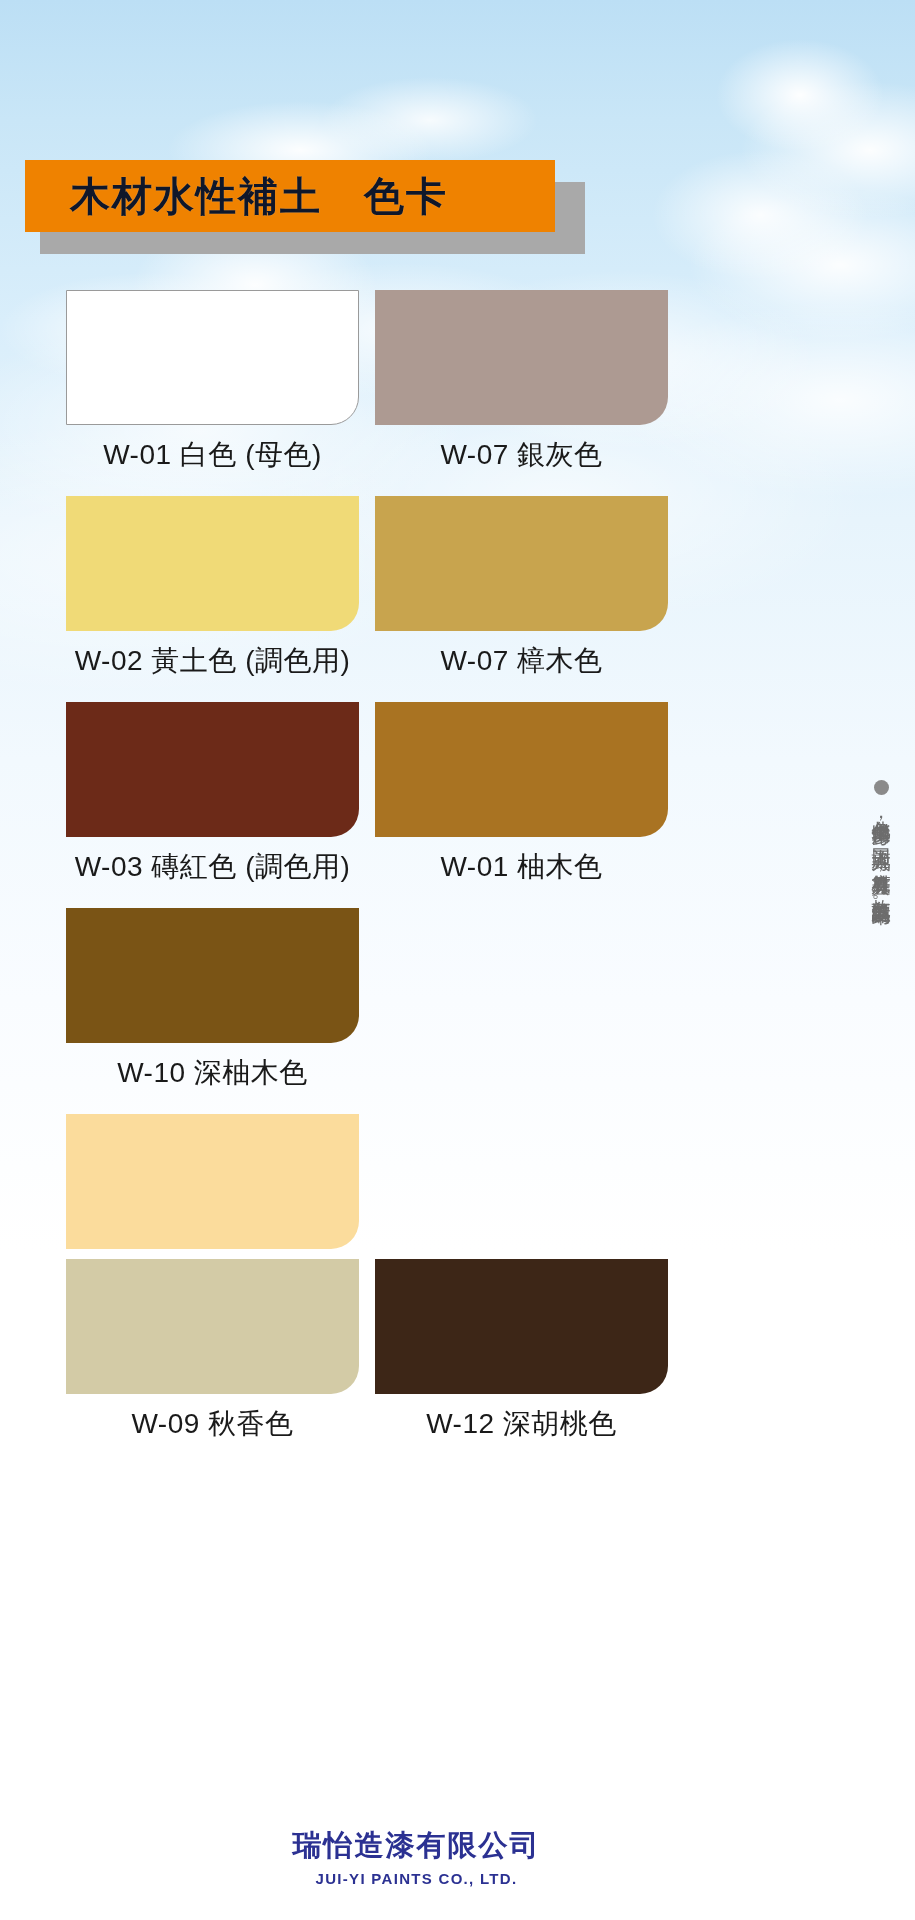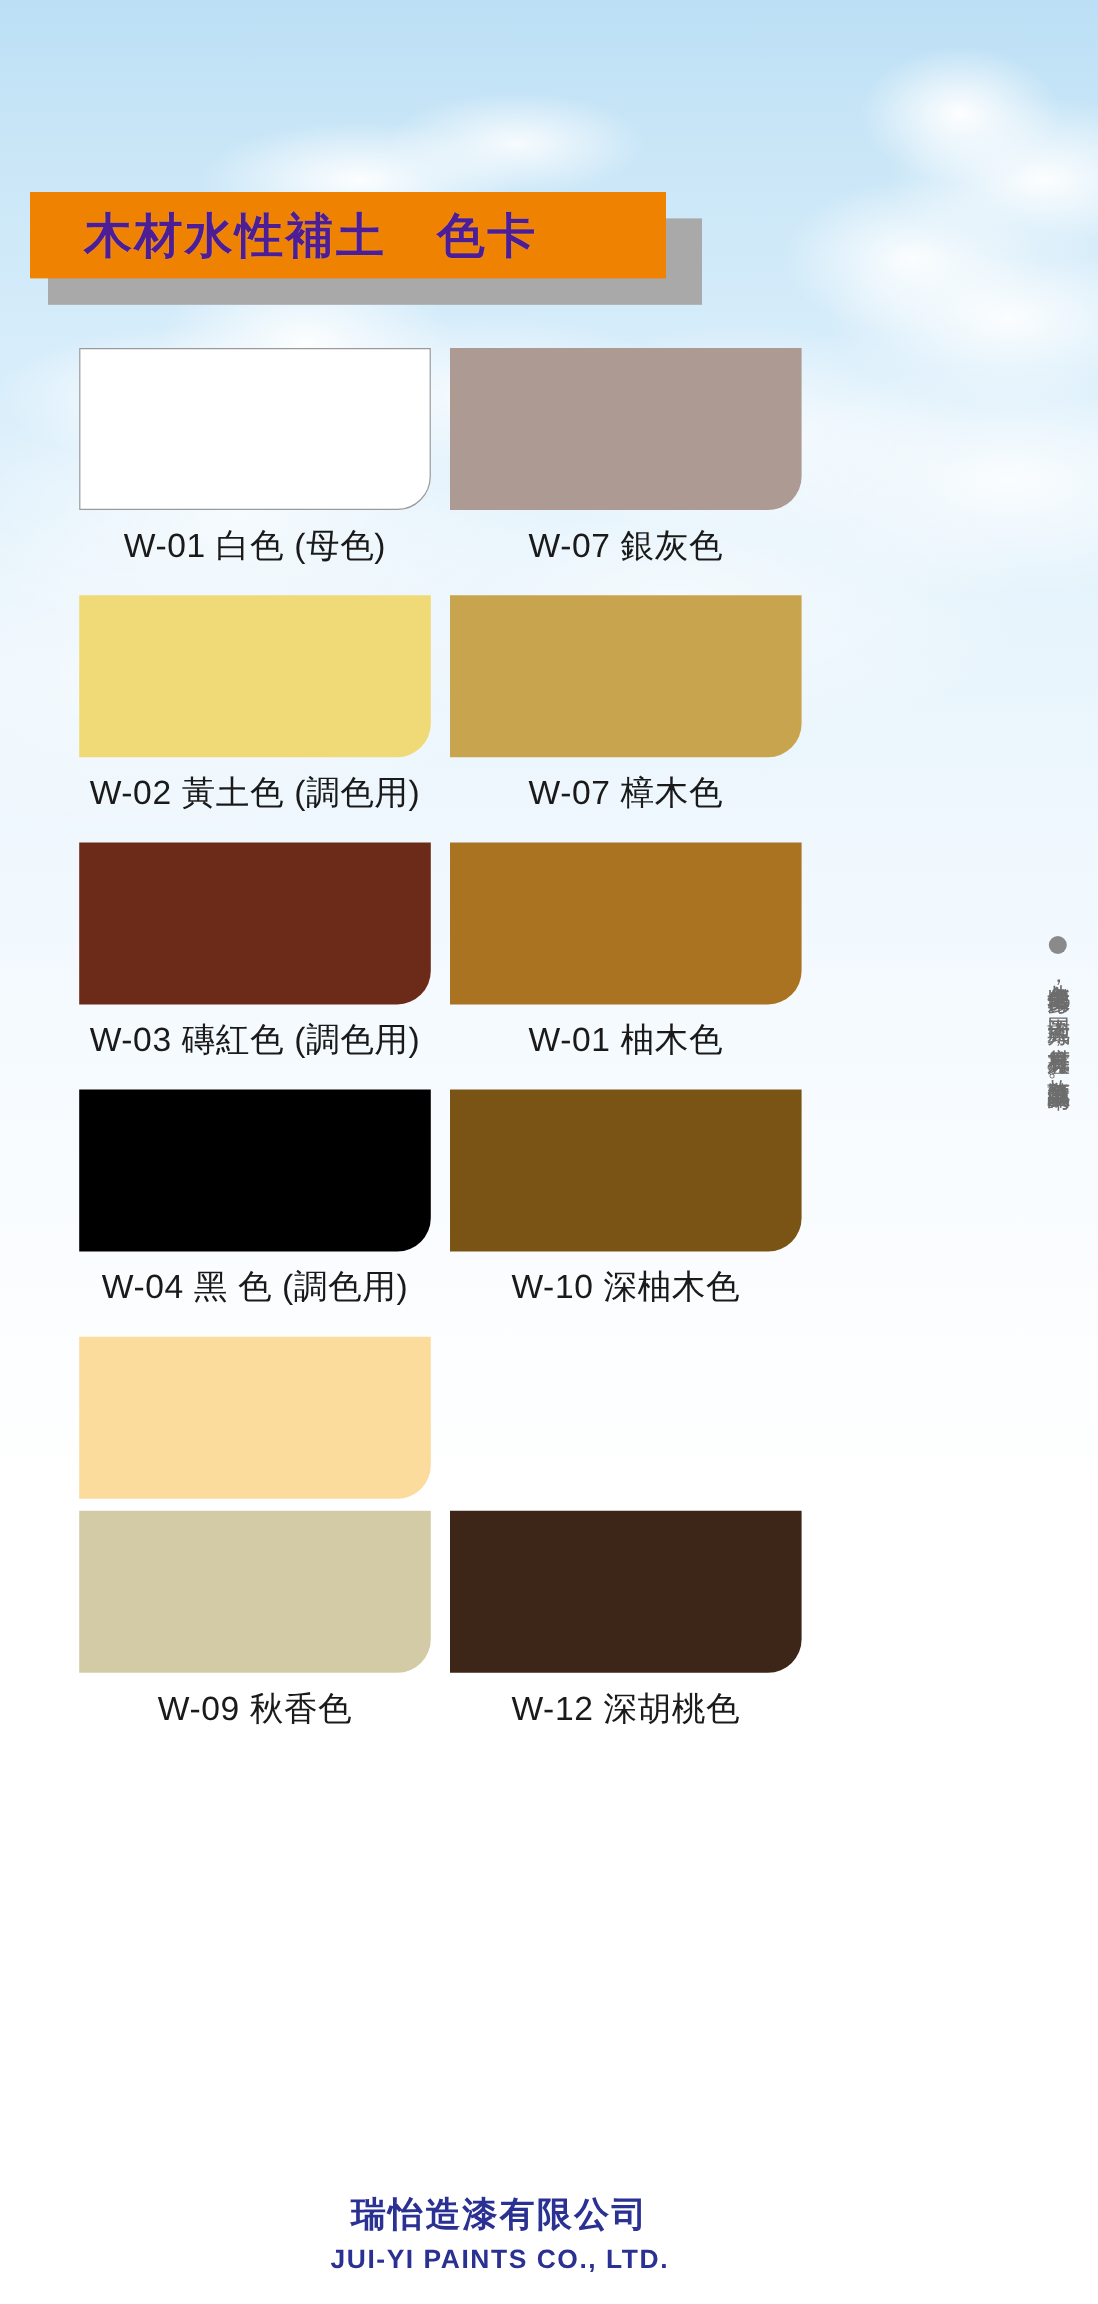--- a/index.html
+++ b/index.html
@@ -56,21 +56,21 @@
     width:545px; height:72px;
     background:#a9a9a9;
   }
   #title-banner {
     position:absolute; left:0; top:0;
     width:530px; height:72px;
     background:#ef8200;
     display:flex; align-items:center;
   }
   #title-text {
-    color:#4c1d95;
+    color:#0f172a;
     font-size:40px;
     font-weight:bold;
     letter-spacing:2px;
     padding-left:45px;
     white-space:pre;
     text-shadow:0 0 1px rgba(255,255,255,.4);
   }
 
   
   #grid {
@@ -126,21 +126,21 @@
     width:833px;
     text-align:center;
   }
   #brand-cn {
     font-size:29px;
     font-weight:bold;
     color:#2b3192;
     letter-spacing:2px;
   }
   #brand-en {
-    font-size:22px;
+    font-size:15px;
     font-weight:bold;
     color:#2b3192;
     letter-spacing:1.3px;
     margin-top:4px;
   }
 </style>
 </head>
 <body>
 
 <div id="sky-bg"></div>
@@ -181,24 +181,20 @@
           <div class="sw-chip" style="background: rgb(108, 42, 24);"></div>
           <div class="sw-label">W-03 磚紅色 (調色用)</div>
         </div>
         <div class="sw-cell">
           <div class="sw-chip" style="background: rgb(169, 115, 34);"></div>
           <div class="sw-label">W-01 柚木色</div>
         </div>
       </div>
       <div class="sw-row">
         <div class="sw-cell">
-          <div class="sw-chip" style="background: rgb(0, 0, 0);"></div>
-          <div class="sw-label">W-04 黑 色 (調色用)</div>
-        </div>
-        <div class="sw-cell">
           <div class="sw-chip" style="background: rgb(122, 84, 21);"></div>
           <div class="sw-label">W-10 深柚木色</div>
         </div>
       </div>
       <div class="sw-row">
         <div class="sw-cell">
           <div class="sw-chip" style="background: rgb(251, 220, 156);"></div>
         </div>
       </div>
       <div class="sw-row">

